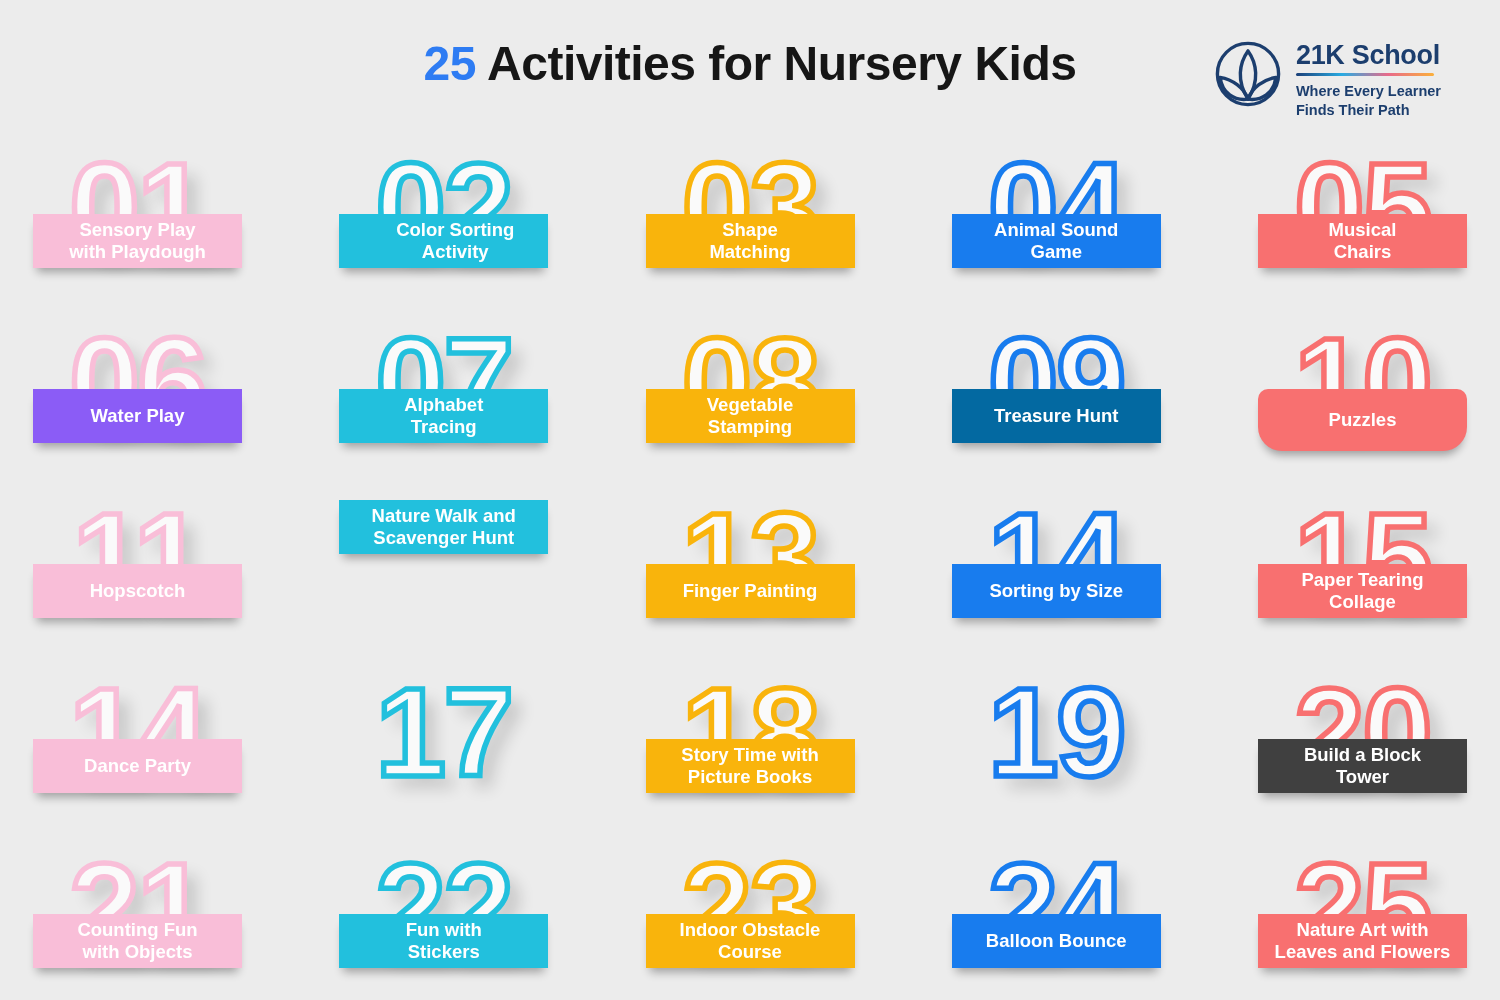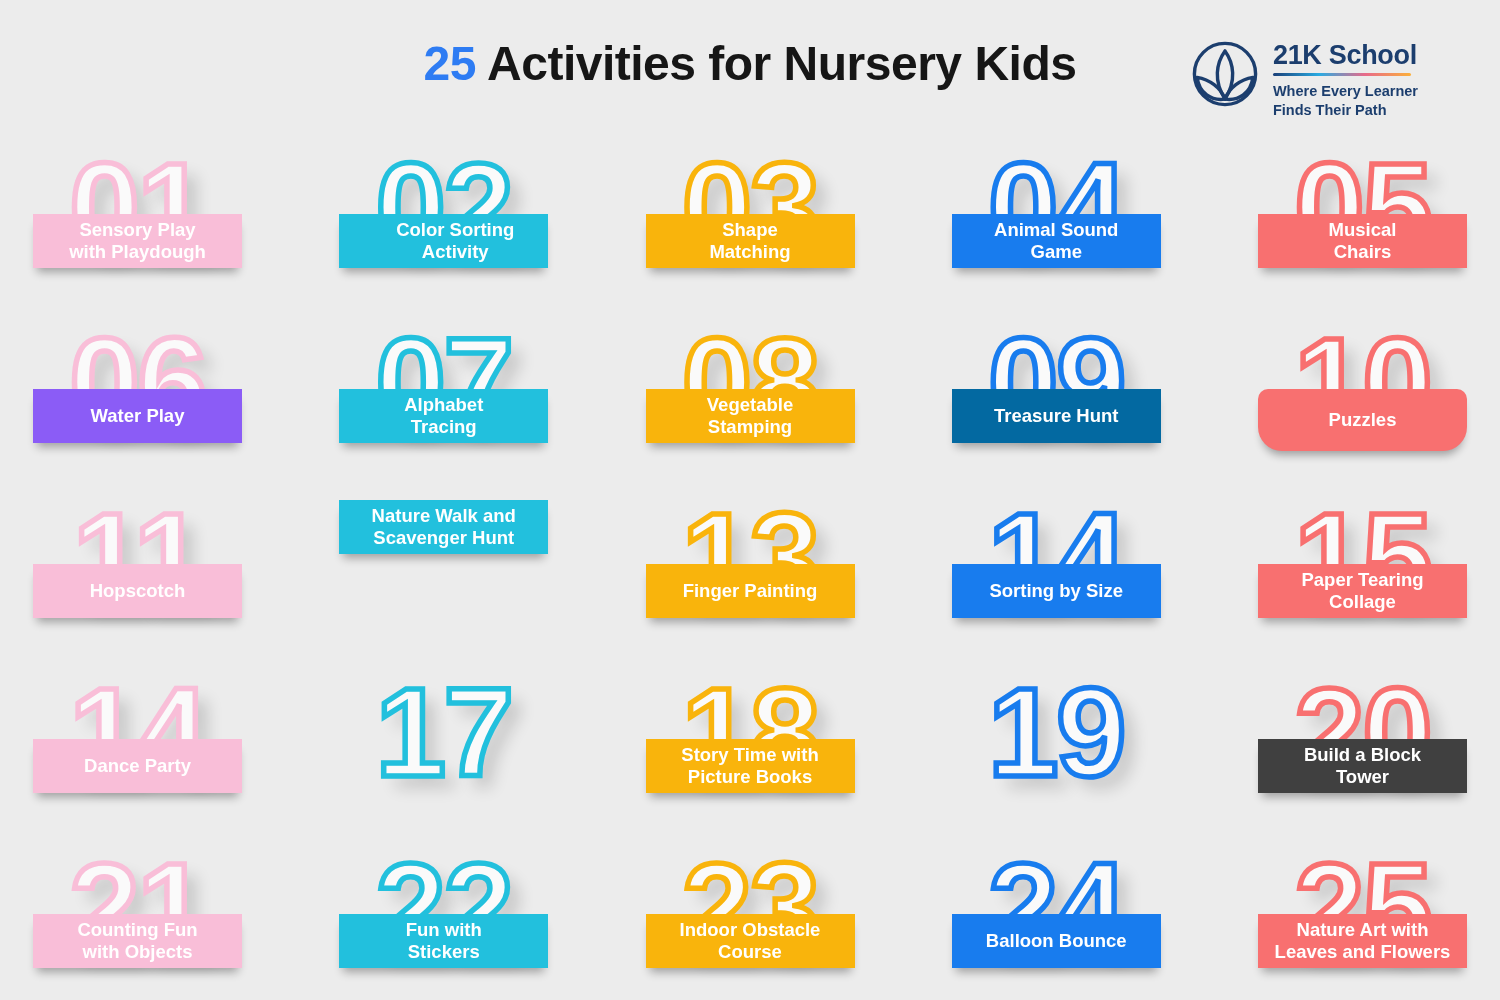--- a/index.html
+++ b/index.html
@@ -15,21 +15,21 @@
   .title{
     text-align:center;
     padding-top:36px;
     font-size:48px;
     font-weight:bold;
     color:#161616;
     letter-spacing:-0.5px;
   }
   .logo{
     position:absolute;
-    top:40px;right:82px;
+    top:40px;right:59px;
     display:flex;
     align-items:flex-start;
     gap:14px;
   }
   .logo-mark svg{display:block;}
   .logo-name{
     font-size:27px;
     font-weight:bold;
     letter-spacing:-0.3px;
     line-height:30px;

